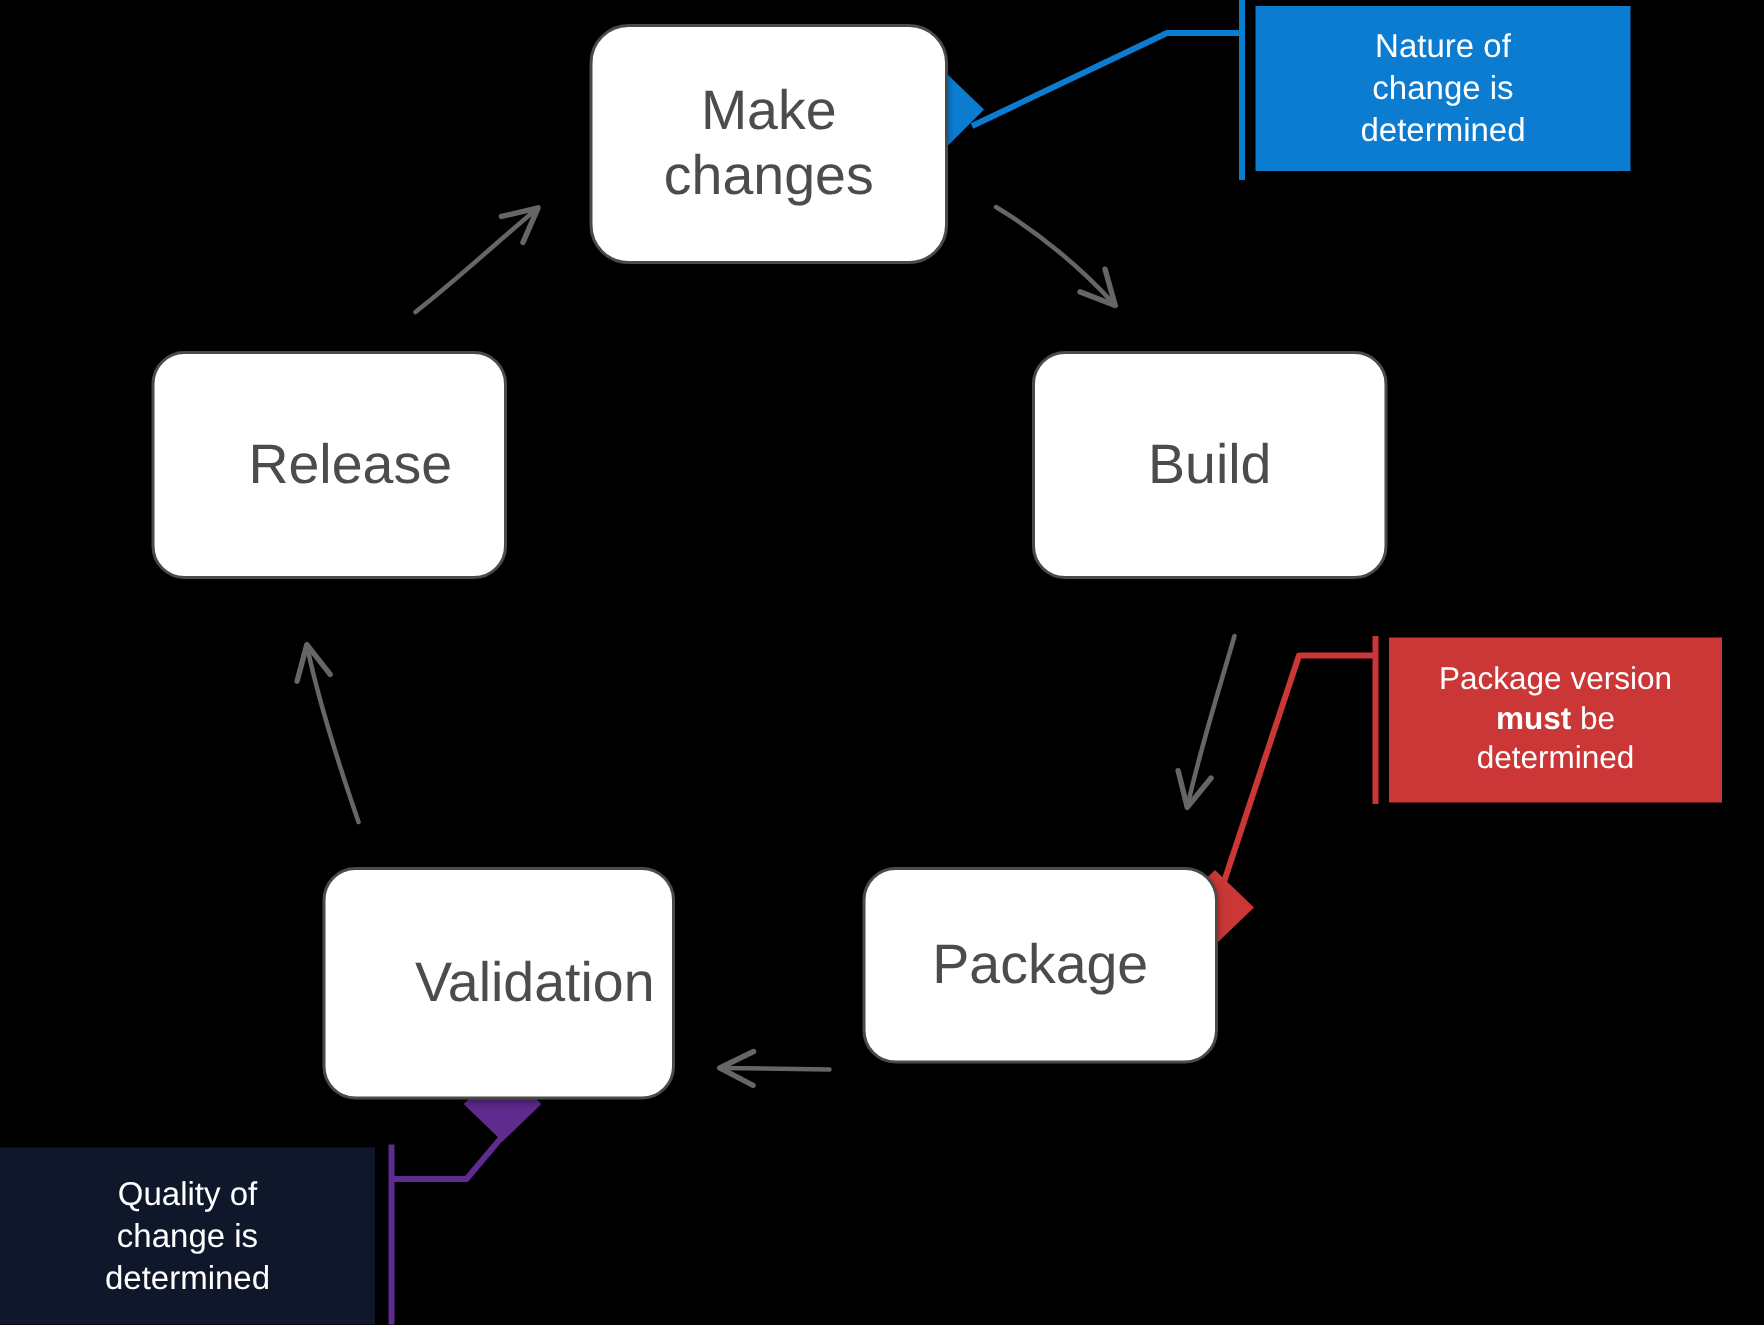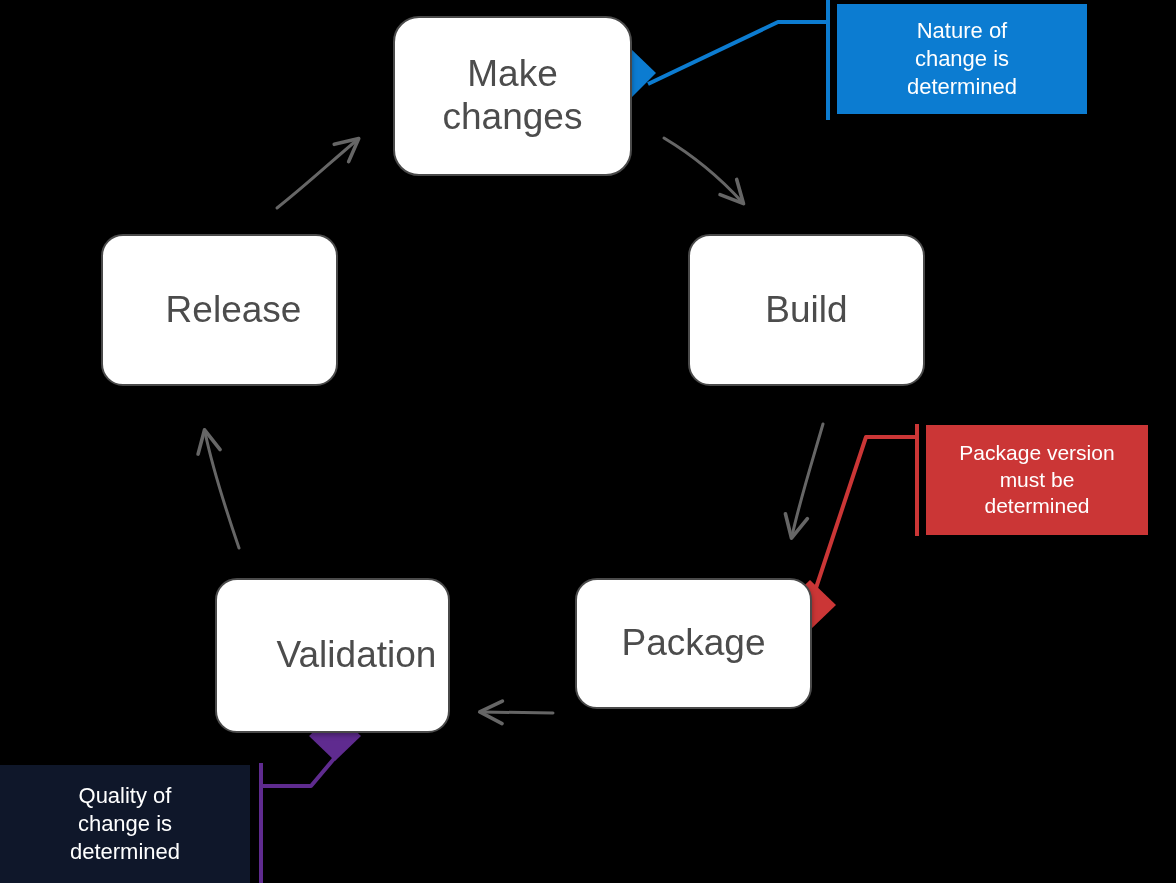--- a/index.html
+++ b/index.html
@@ -62,21 +62,21 @@
     display: flex;
     align-items: center;
     justify-content: center;
     text-align: center;
     color: #ffffff;
     font-size: 22px;
     line-height: 1.28;
     padding: 6px 14px;
     z-index: 4;
   }
-  .callout b { font-weight: 400; }
+  .callout b { font-weight: 700; }
 
   #callout-blue {
     left: 837px; top: 4px; width: 250px; height: 110px;
     background: #0c7cd1;
   }
   #callout-red {
     left: 926px; top: 425px; width: 222px; height: 110px;
     background: #cb3636;
     font-size: 21px;
   }

